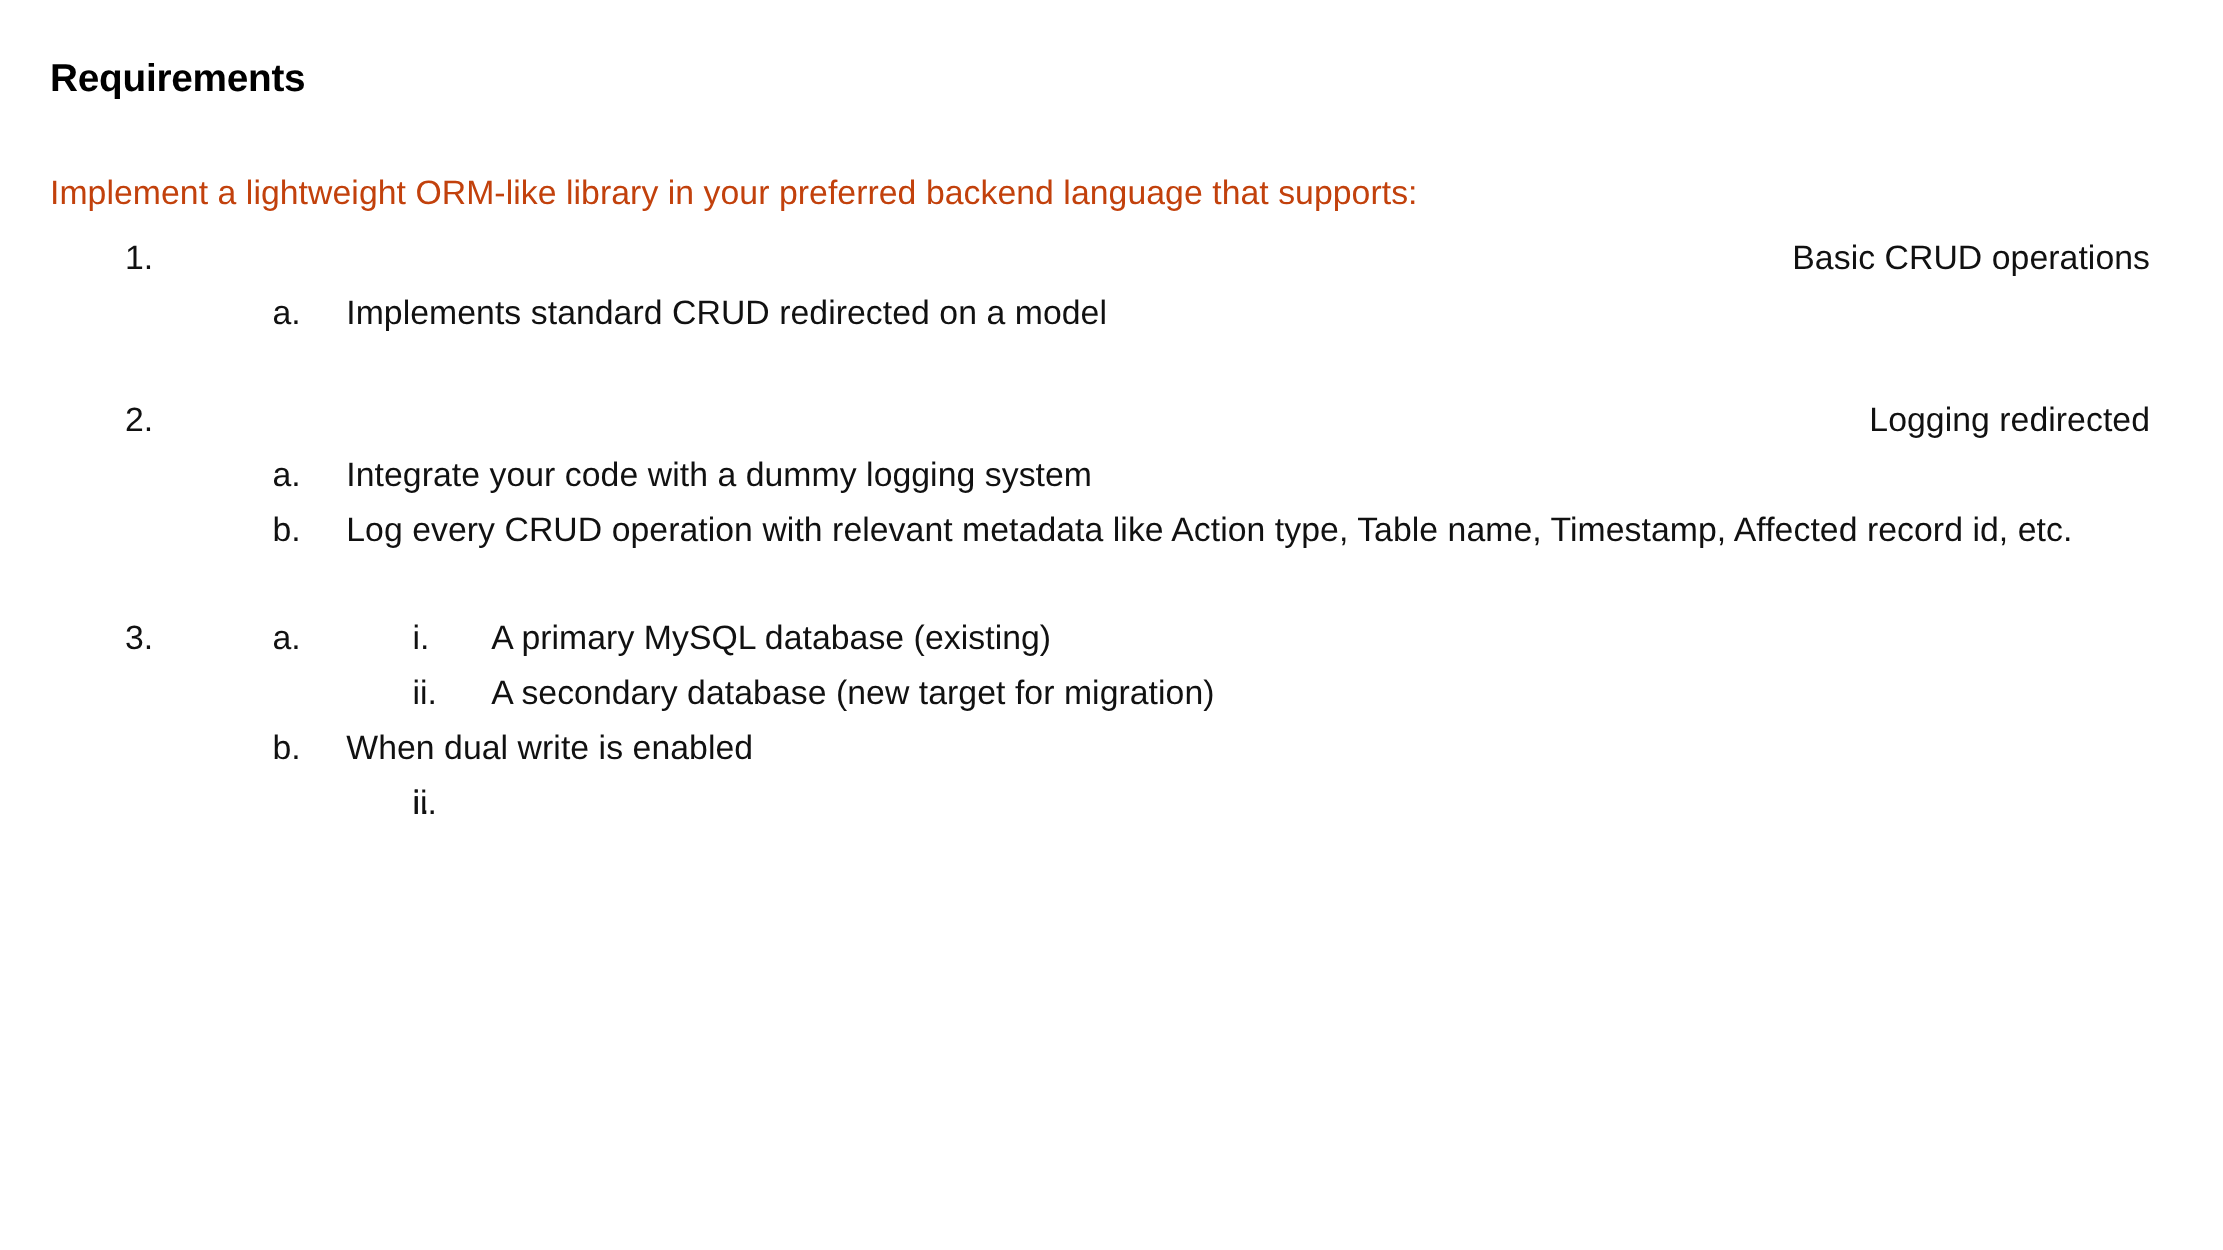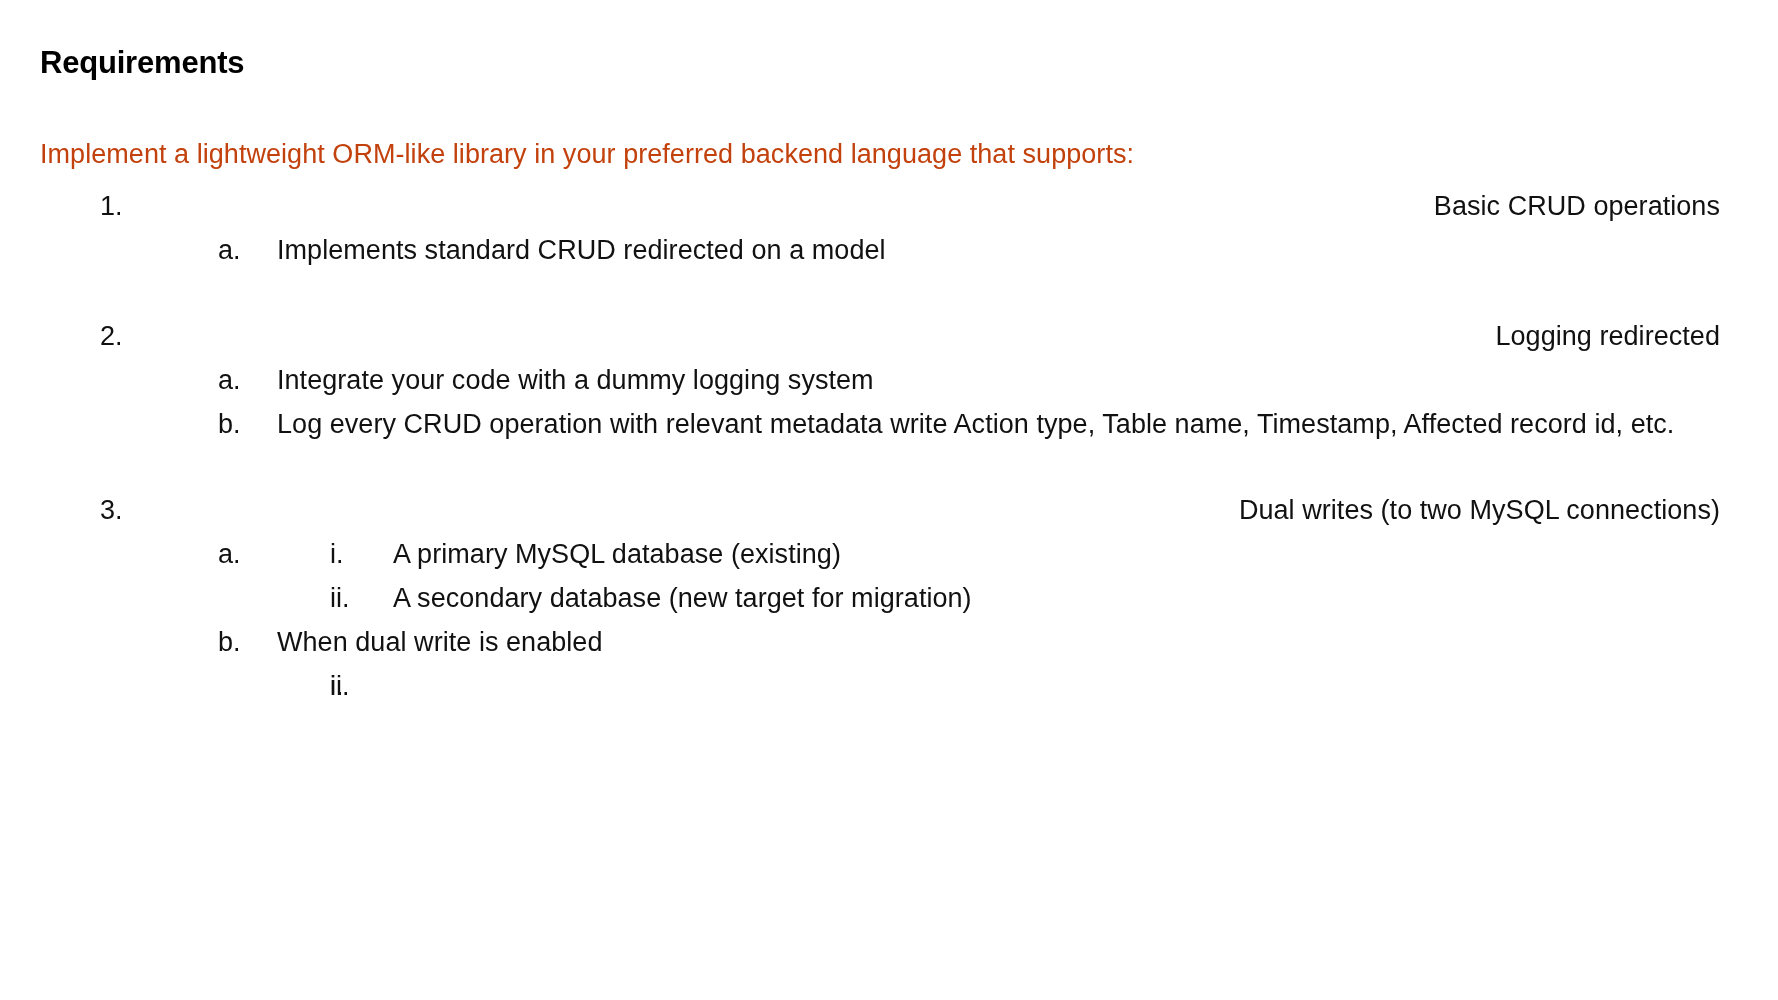--- a/index.html
+++ b/index.html
@@ -136,27 +136,26 @@
         <div class="row lvl1">
           <span class="marker">2.</span>
           <span class="body-text">Logging redirected</span>
         </div>
         <div class="row lvl2">
           <span class="marker">a.</span>
           <span class="body-text">Integrate your code with a dummy logging system</span>
         </div>
         <div class="row lvl2">
           <span class="marker">b.</span>
-          <span class="body-text">Log every CRUD operation with relevant metadata write Action type, Table name, Timestamp, Affected record id, etc.</span>
+          <span class="body-text">Log every CRUD operation with relevant metadata like Action type, Table name, Timestamp, Affected record id, etc.</span>
         </div>
       </div>
       <div class="group">
         <div class="row lvl1">
           <span class="marker">3.</span>
-          <span class="body-text">Dual writes (to two MySQL connections)</span>
         </div>
         <div class="row lvl2">
           <span class="marker">a.</span>
         </div>
         <div class="row lvl3">
           <span class="marker">i.</span>
           <span class="body-text">A primary MySQL database (existing)</span>
         </div>
         <div class="row lvl3">
           <span class="marker">ii.</span>

